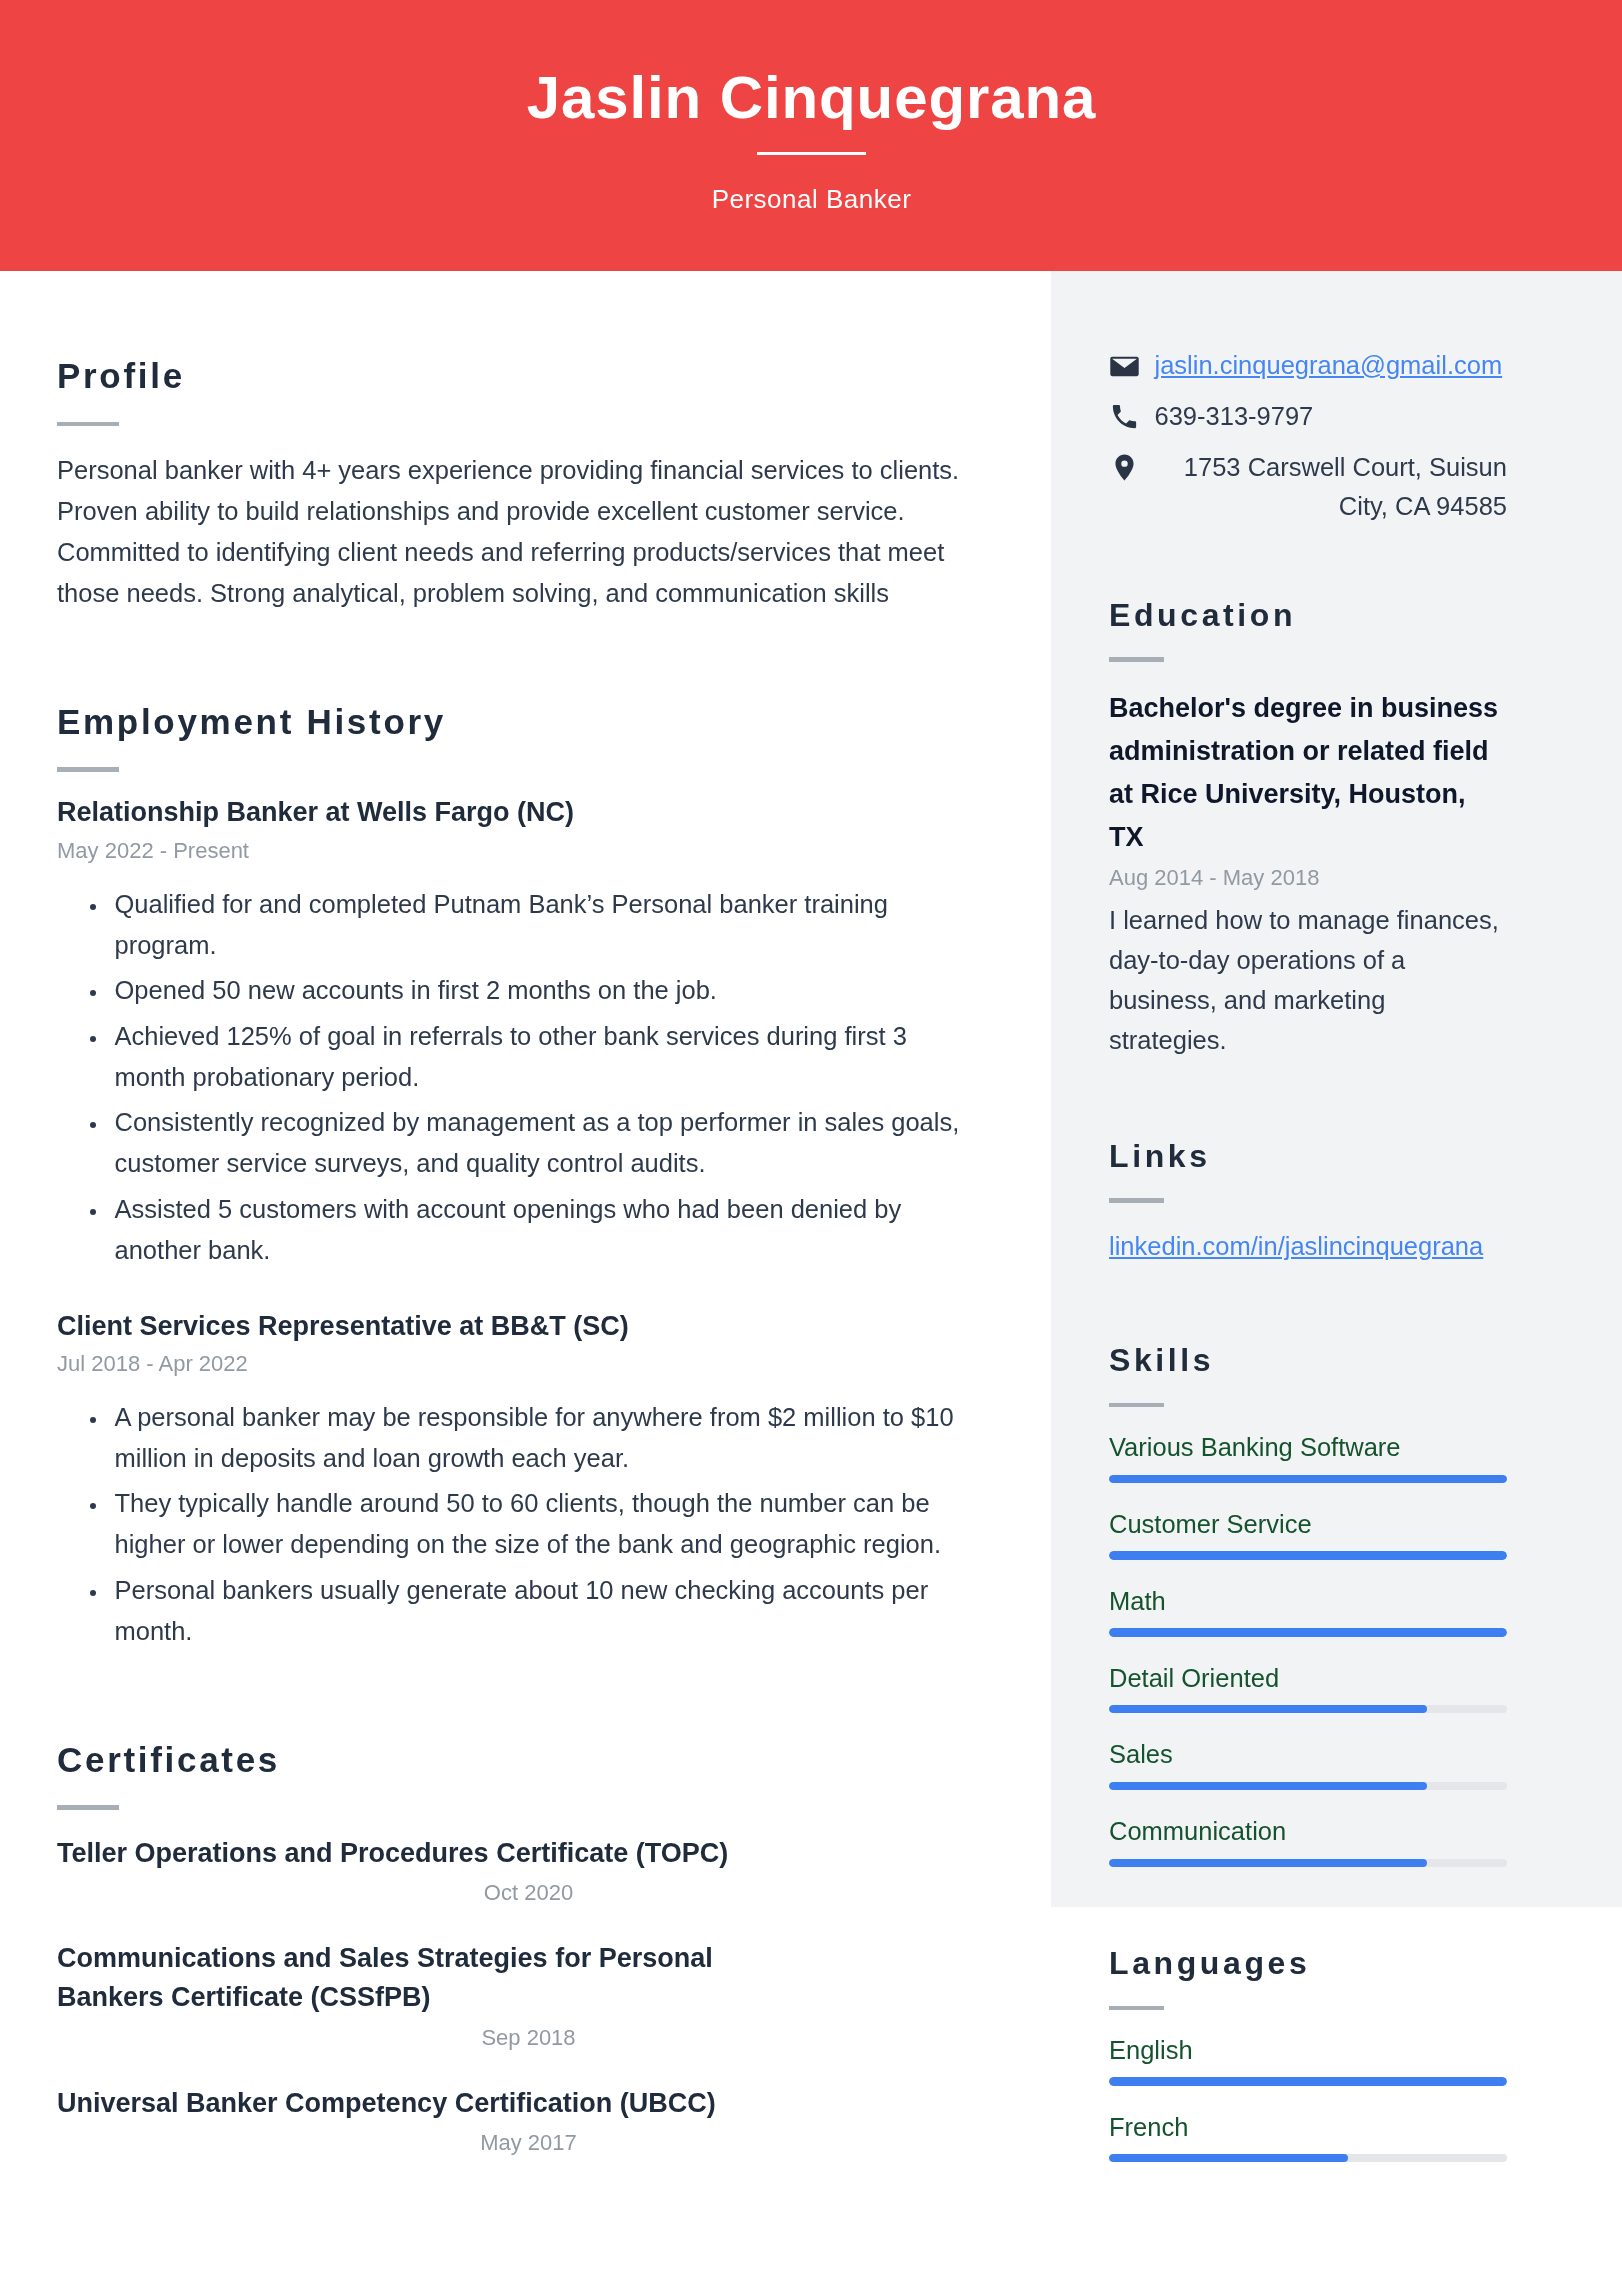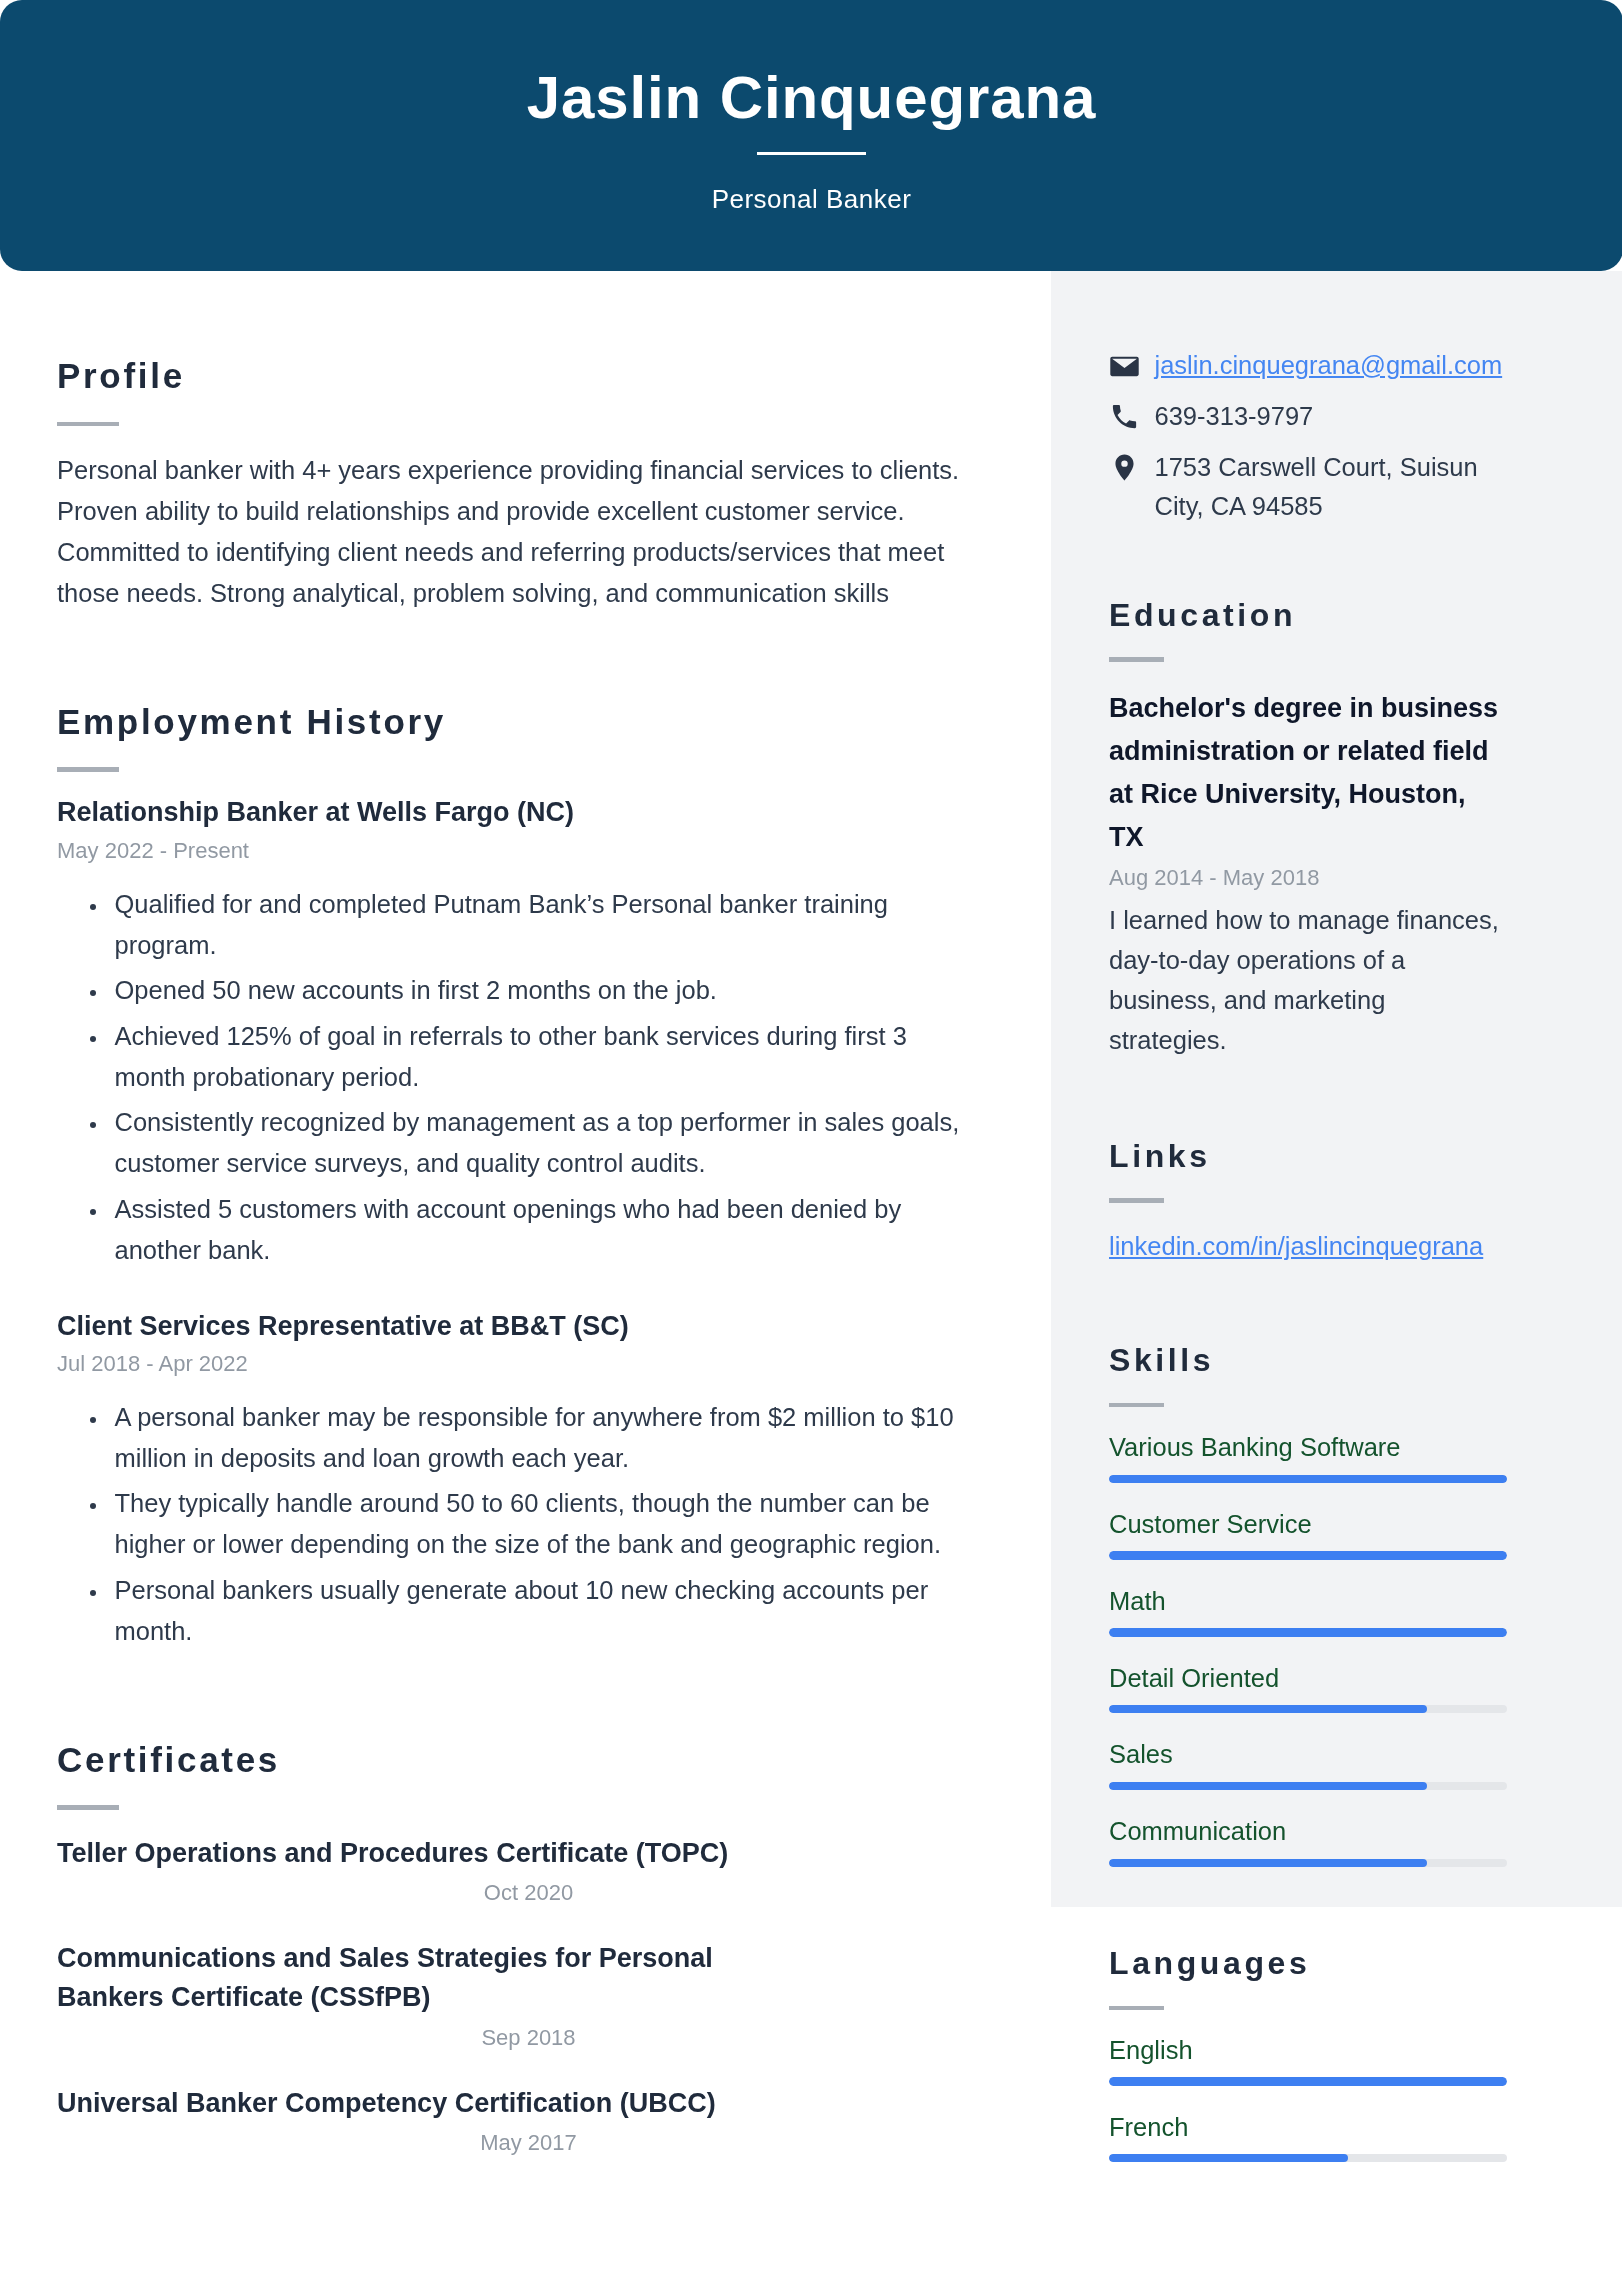--- a/index.html
+++ b/index.html
@@ -9,26 +9,25 @@
     height: 2296px;
     position: relative;
     background: #ffffff;
     font-family: "Liberation Sans", sans-serif;
     color: #2e3a4b;
     overflow: hidden;
   }
   
   .header {
     height: 271px;
-    background: #0c4a6e;
+    background: #ef4444;
     display: flex;
     flex-direction: column;
     align-items: center;
     justify-content: center;
-    border-radius: 22px;
   }
   .name {
     color: #ffffff;
     font-size: 60px;
     font-weight: bold;
     letter-spacing: 0.9px;
     line-height: 1;
     margin-top: 12.7px;
   }
   .name-rule {
@@ -104,21 +103,21 @@
   .cert-title {
     font-size: 27px;
     font-weight: bold;
     color: #202b3c;
     line-height: 1.45;
     max-width: 746px;
     margin-bottom: 7.3px;
   }
   .cert-date { font-size: 22px; color: #9199a3; text-align: center; }
   
-  .contact { margin-bottom: 71px; }
+  .contact { margin-bottom: 71px; text-align: right; }
   .contact-row {
     display: flex;
     align-items: flex-start;
     margin-bottom: 11.8px;
   }
   .contact-icon {
     width: 31px;
     height: 31px;
     flex: 0 0 31px;
     margin-right: 14.5px;

